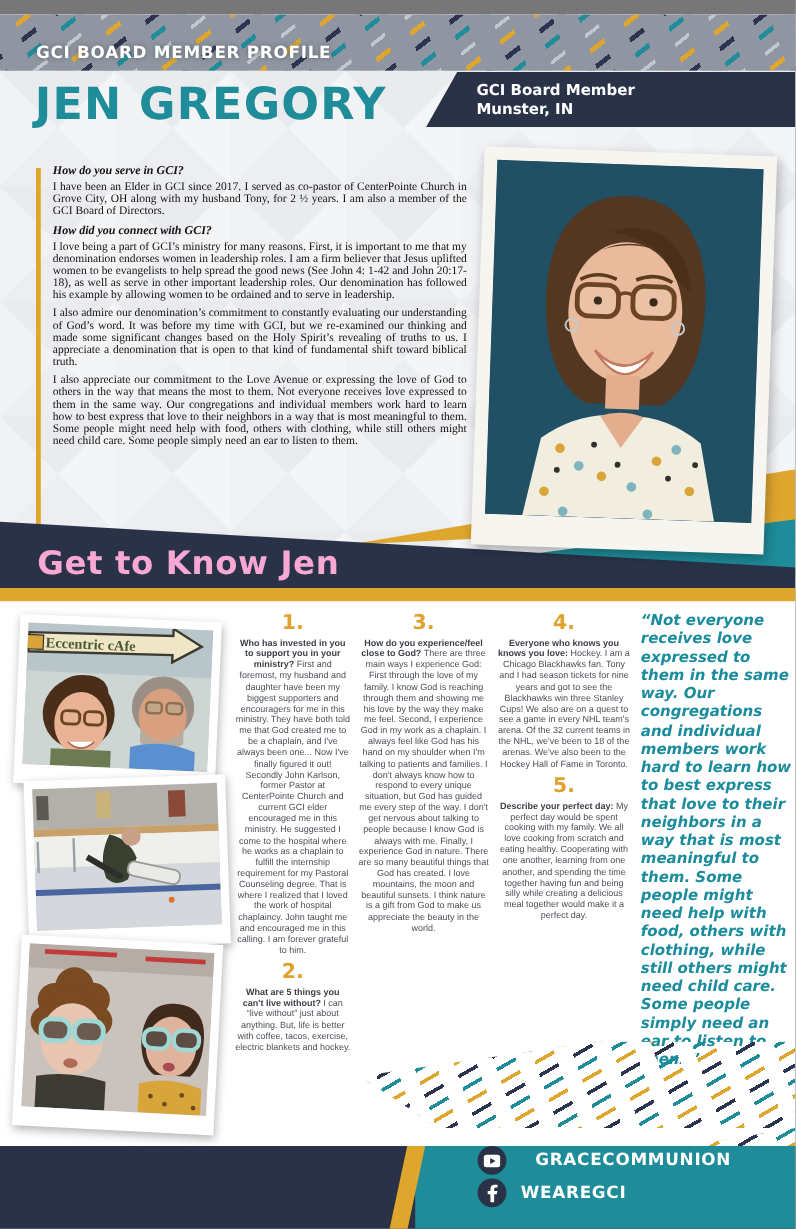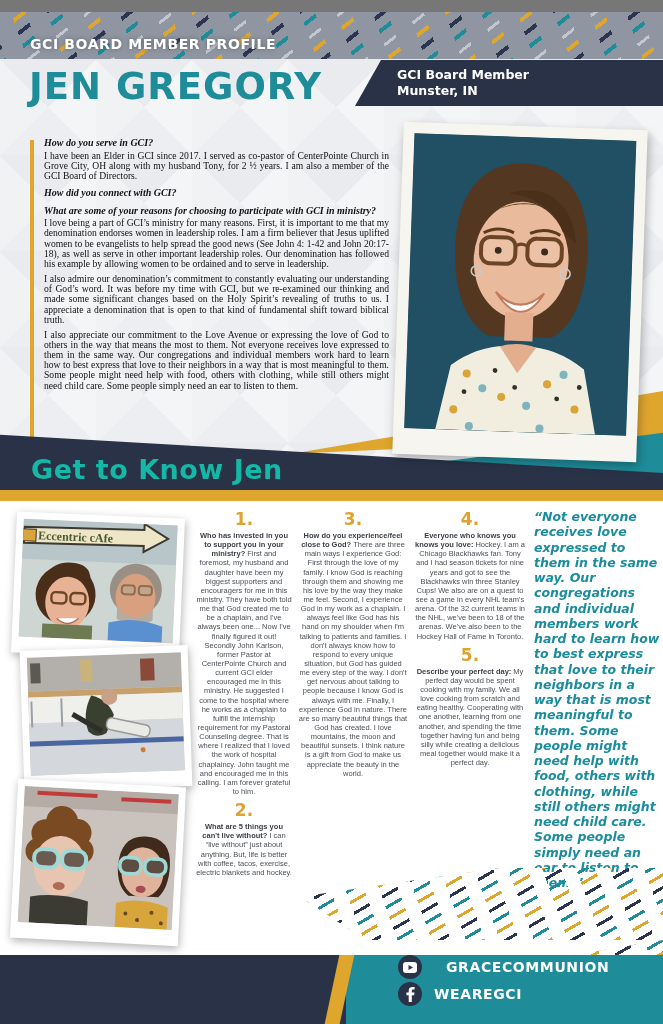--- a/index.html
+++ b/index.html
@@ -82,21 +82,21 @@
   }
   .wedge-teal {
     position:absolute; inset:0; background:#1e8c99;
     clip-path:polygon(62% 68%, 100% 38%, 100% 82%);
   }
   .navy-band {
     position:absolute; left:0; right:0; bottom:11px; height:57px; background:#293247;
     clip-path:polygon(0 3%, 100% 70%, 100% 100%, 0 100%);
   }
   .navy-band .band-title {
-    position:absolute; left:31px; bottom:5px; color:#14b8a6;
+    position:absolute; left:31px; bottom:5px; color:#f9a8d4;
     font-family:"DejaVu Sans", sans-serif;
     font-size:27px; font-weight:800; letter-spacing:.5px;
   }
   .gold-stripe { position:absolute; left:0; right:0; bottom:0; height:11px; background:#dfa62e; }
   
   .know { position:relative; height:454px; background:#fff; }
   .photos { position:absolute; left:14px; top:14px; width:184px; }
   .polaroid {
     background:#fff; box-shadow:1px 3px 8px rgba(0,0,0,.3);
     padding:7px 7px 16px 7px; width:168px;
@@ -182,21 +182,20 @@
     <div class="badge">
       <div>GCI Board Member</div>
       <div>Munster, IN</div>
     </div>
     <div class="gold-bar"></div>
 
     <div class="qa-block">
       <p class="q">How do you serve in GCI?</p>
       <p class="a">I have been an Elder in GCI since 2017. I served as co-pastor of CenterPointe Church in Grove City, OH along with my husband Tony, for 2 ½ years. I am also a member of the GCI Board of Directors.</p>
       <p class="q">How did you connect with GCI?</p>
-      <p class="q">What are some of your reasons for choosing to participate with GCI in ministry?</p>
       <p class="a">I love being a part of GCI’s ministry for many reasons. First, it is important to me that my denomination endorses women in leadership roles. I am a firm believer that Jesus uplifted women to be evangelists to help spread the good news (See John 4: 1-42 and John 20:17-18), as well as serve in other important leadership roles. Our denomination has followed his example by allowing women to be ordained and to serve in leadership.</p>
       <p class="a">I also admire our denomination’s commitment to constantly evaluating our understanding of God’s word. It was before my time with GCI, but we re-examined our thinking and made some significant changes based on the Holy Spirit’s revealing of truths to us. I appreciate a denomination that is open to that kind of fundamental shift toward biblical truth.</p>
       <p class="a">I also appreciate our commitment to the Love Avenue or expressing the love of God to others in the way that means the most to them. Not everyone receives love expressed to them in the same way. Our congregations and individual members work hard to learn how to best express that love to their neighbors in a way that is most meaningful to them. Some people might need help with food, others with clothing, while still others might need child care. Some people simply need an ear to listen to them.</p>
     </div>
 
     <div class="portrait-frame">
       <div class="photo">
         <svg width="100%" height="100%" viewBox="0 0 220 300" preserveAspectRatio="xMidYMid slice">
           <rect width="220" height="300" fill="#214f64"></rect>
           <path d="M110,30 C58,30 40,78 45,132 C48,170 62,192 80,202 L142,202 C160,192 172,170 175,132 C180,78 162,30 110,30 Z" fill="#543720"></path>

